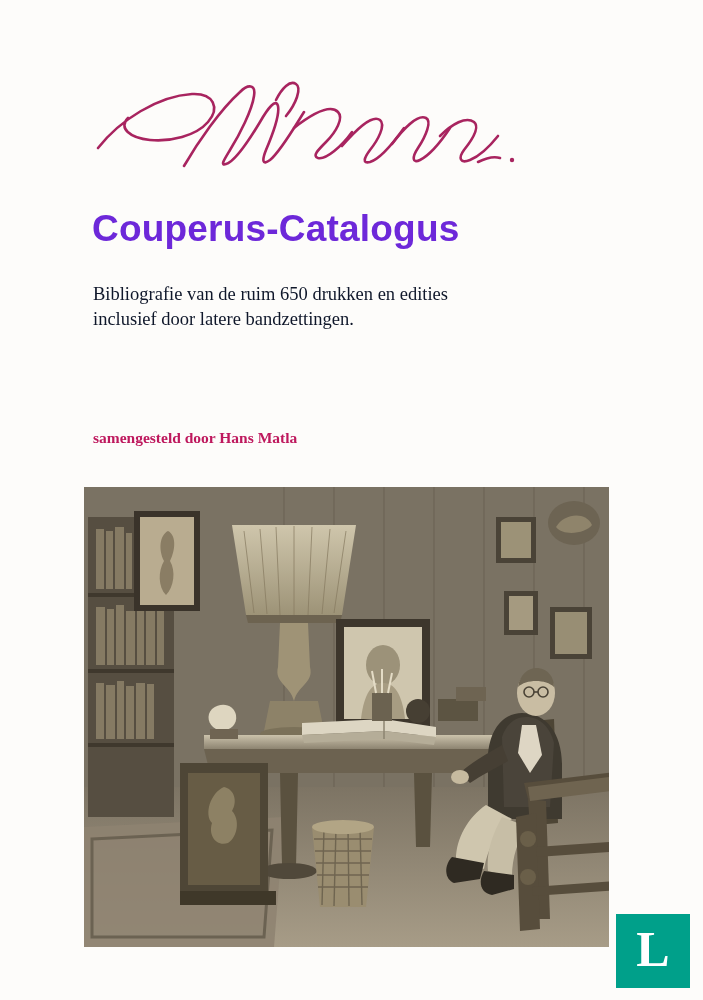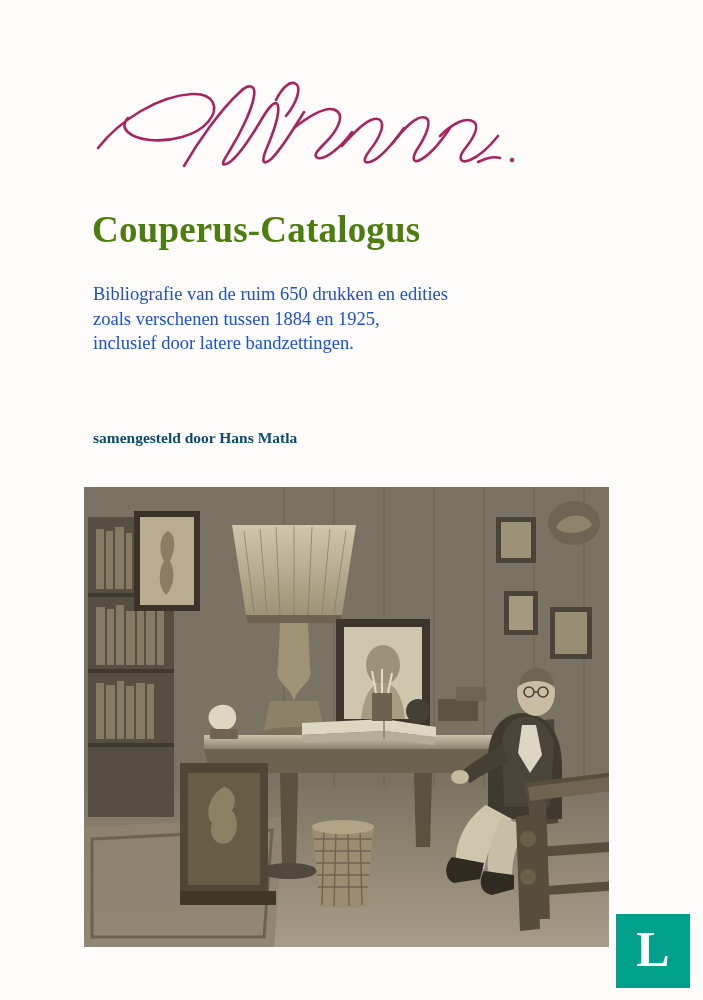--- a/index.html
+++ b/index.html
@@ -35,47 +35,47 @@
     display: block;
   }
 
   
   .title {
     position: absolute;
     left: 92px;
     top: 208px;
     font-size: 37px;
     font-weight: bold;
-    color: #4d7c0f;
+    color: #6d28d9;
     letter-spacing: 0.2px;
-    font-family: Liberation Serif, serif;
+    font-family: Liberation Sans, sans-serif;
     text-align: right;
   }
 
   
   .subtitle {
     position: absolute;
     left: 93px;
     top: 282px;
     width: 470px;
-    color: #1d4ed8;
+    color: #0f172a;
     font-size: 18.5px;
     line-height: 24.5px;
     font-family: "Liberation Serif", serif;
   }
   .subtitle div {
     white-space: nowrap;
   }
 
   
   .credit {
     position: absolute;
     left: 93px;
     top: 429px;
-    color: #0c4a6e;
+    color: #be185d;
     font-size: 15.5px;
     font-weight: bold;
     font-family: "Liberation Serif", serif;
   }
 
   
   .photo-frame {
     position: absolute;
     left: 84px;
     top: 487px;
@@ -129,21 +129,20 @@
         <circle cx="432" cy="90" r="2.2" fill="#a8245f" stroke="none"></circle>
         <path d="M196 30 C202 18 210 10 216 14 C222 18 216 34 206 46"></path>
       </g>
     </svg>
   </div>
 
   <div class="title">Couperus-Catalogus</div>
 
   <div class="subtitle">
     <div>Bibliografie van de ruim 650 drukken en edities</div>
-    <div>zoals verschenen tussen 1884 en 1925,</div>
     <div>inclusief door latere bandzettingen.</div>
   </div>
 
   <div class="credit">samengesteld door Hans Matla</div>
 
   <div class="photo-frame">
     <svg viewBox="0 0 525 460" xmlns="http://www.w3.org/2000/svg" aria-hidden="true">
       <defs>
         <linearGradient id="wall" x1="0" y1="0" x2="0" y2="1">
           <stop offset="0%" stop-color="#8b8373"></stop>

